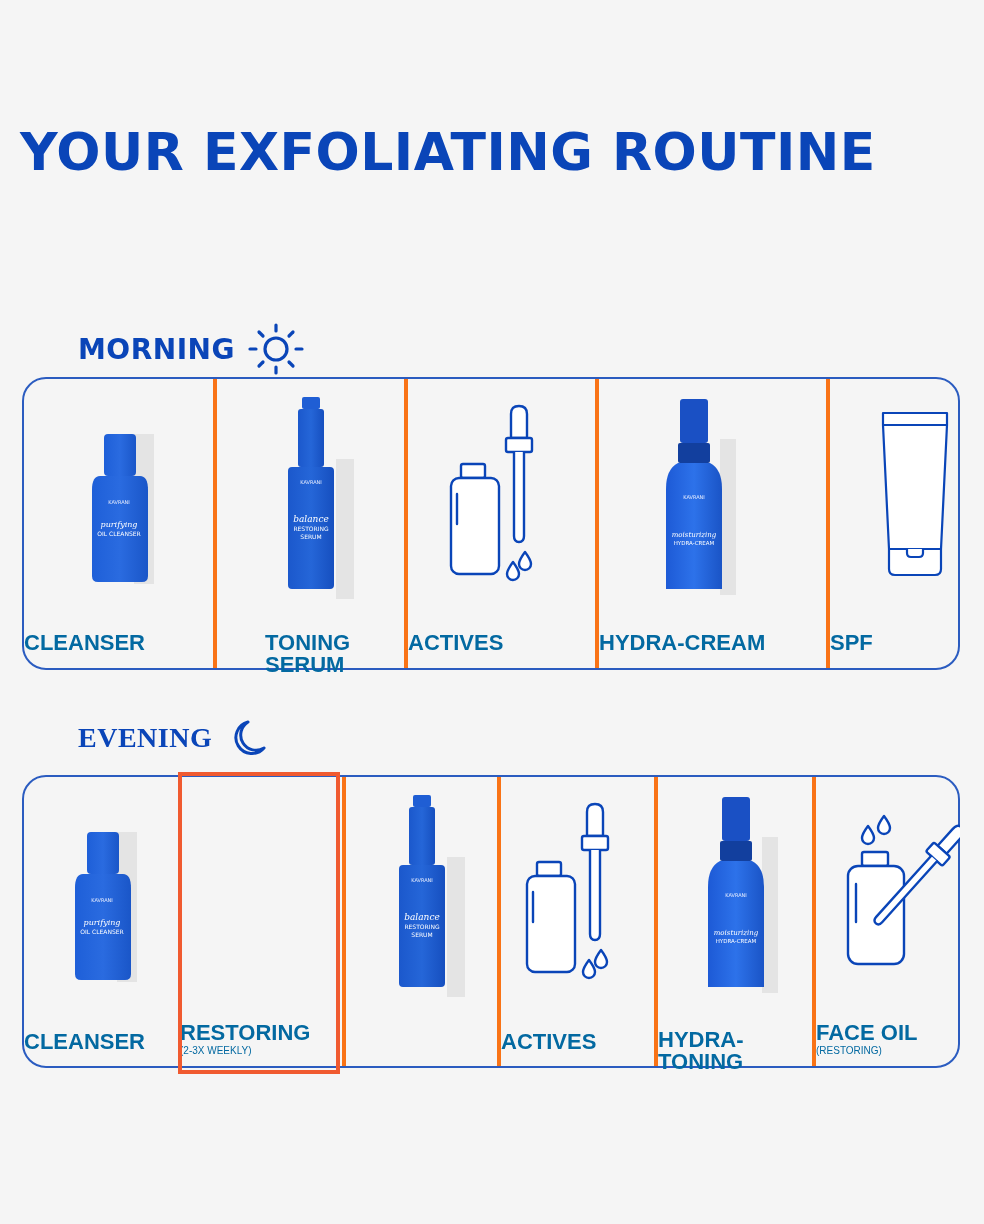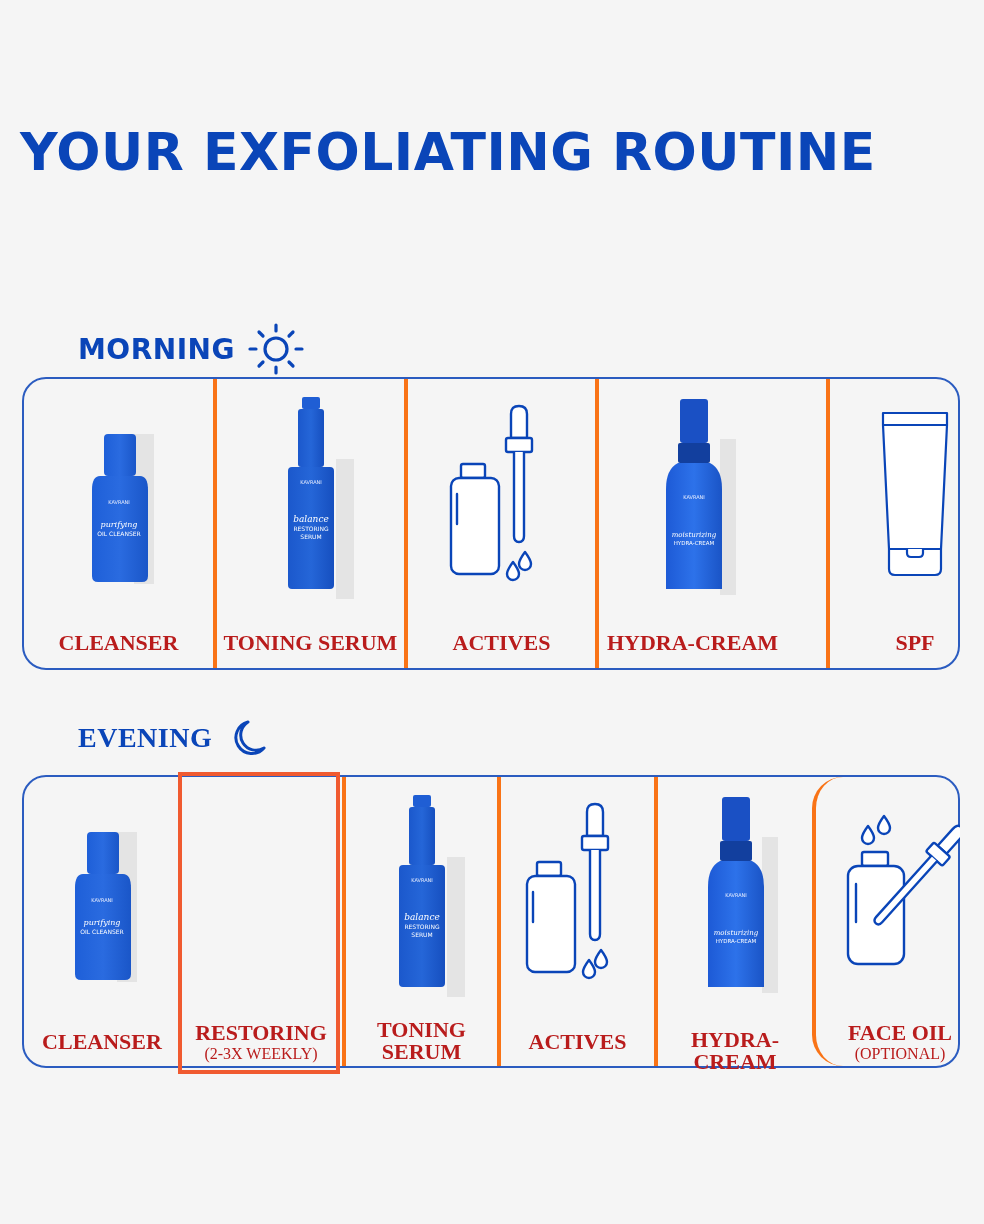--- a/index.html
+++ b/index.html
@@ -22,25 +22,25 @@
   .panel {
     position:absolute; left:22px; width:938px; height:293px;
     border:2px solid #2b5cc0; border-radius:24px; box-sizing:border-box;
   }
   .cell {
     position:absolute; top:0; height:100%; box-sizing:border-box;
   }
   .cell.div { border-left:4px solid #f97316; }
   .cell .art { position:absolute; left:0; right:0; top:0; height:230px; display:flex; align-items:center; justify-content:center; }
   .cell .lbl {
-    position:absolute; left:0; right:0; text-align:center; color:#b91c1c;
-    font-family:Liberation Serif, serif; font-weight:bold; line-height:1;
+    position:absolute; left:0; right:0; text-align:left; color:#0369a1;
+    font-family:Liberation Sans, sans-serif; font-weight:bold; line-height:1;
   }
   .lbl .main { font-size:22px; display:block; }
-  .lbl .sub { font-size:16px; display:block; margin-top:2px; font-weight:normal; }
+  .lbl .sub { font-size:10px; display:block; margin-top:2px; font-weight:normal; }
   .highlight {
     position:absolute; left:178px; top:772px; width:162px; height:302px;
     border:4px solid #f05a30; box-sizing:border-box;
   }
   svg { display:block; }
 </style>
 </head>
 <body>
 
 <div class="title">YOUR EXFOLIATING ROUTINE</div>
@@ -102,21 +102,21 @@
         <path d="M80 70 h18 v140 h-18 z" fill="#d9d9d9" opacity="0.6"></path>
         <rect x="46" y="8" width="18" height="12" rx="2" fill="#1f5ed4"></rect>
         <rect x="42" y="20" width="26" height="58" rx="3" fill="url(#gb2)"></rect>
         <rect x="32" y="78" width="46" height="122" rx="4" fill="url(#gb2)"></rect>
         <text x="55" y="95" fill="#e8eeff" font-size="5" text-anchor="middle" font-family="DejaVu Sans, sans-serif">KAVRANI</text>
         <text x="55" y="133" fill="#fff" font-size="9" font-style="italic" text-anchor="middle" font-family="DejaVu Serif, serif">balance</text>
         <text x="55" y="142" fill="#fff" font-size="6" text-anchor="middle" font-family="DejaVu Sans, sans-serif">RESTORING</text>
         <text x="55" y="150" fill="#fff" font-size="6" text-anchor="middle" font-family="DejaVu Sans, sans-serif">SERUM</text>
       </svg>
     </div>
-    <div class="lbl" style="top:253px;">
+    <div class="lbl" style="top:253px;padding-left:48px;">
       <span class="main">TONING SERUM</span>
     </div>
   </div>
 
   <div class="cell div" style="left:380px; width:191px;">
     <div class="art">
       <svg width="110" height="180" viewBox="0 0 110 180">
         <g stroke="#0a45b8" stroke-width="2.4" fill="#fff" stroke-linejoin="round">
           <rect x="14" y="60" width="24" height="14" rx="2"></rect>
           <rect x="4" y="74" width="48" height="96" rx="8"></rect>
@@ -215,24 +215,20 @@
         <path d="M80 70 h18 v140 h-18 z" fill="#d9d9d9" opacity="0.6"></path>
         <rect x="46" y="8" width="18" height="12" rx="2" fill="#1f5ed4"></rect>
         <rect x="42" y="20" width="26" height="58" rx="3" fill="url(#gb2)"></rect>
         <rect x="32" y="78" width="46" height="122" rx="4" fill="url(#gb2)"></rect>
         <text x="55" y="95" fill="#e8eeff" font-size="5" text-anchor="middle" font-family="DejaVu Sans, sans-serif">KAVRANI</text>
         <text x="55" y="133" fill="#fff" font-size="9" font-style="italic" text-anchor="middle" font-family="DejaVu Serif, serif">balance</text>
         <text x="55" y="142" fill="#fff" font-size="6" text-anchor="middle" font-family="DejaVu Sans, sans-serif">RESTORING</text>
         <text x="55" y="150" fill="#fff" font-size="6" text-anchor="middle" font-family="DejaVu Sans, sans-serif">SERUM</text>
       </svg>
     </div>
-    <div class="lbl" style="top:242px;">
-      <span class="main">TONING</span>
-      <span class="main">SERUM</span>
-    </div>
   </div>
 
   <div class="cell div" style="left:473px; width:157px;">
     <div class="art">
       <svg width="110" height="180" viewBox="0 0 110 180">
         <g stroke="#0a45b8" stroke-width="2.4" fill="#fff" stroke-linejoin="round">
           <rect x="14" y="60" width="24" height="14" rx="2"></rect>
           <rect x="4" y="74" width="48" height="96" rx="8"></rect>
           <line x1="10" y1="90" x2="10" y2="120" stroke-linecap="round"></line>
           <path d="M64 10 q0 -8 8 -8 q8 0 8 8 v24 h-16z"></path>
@@ -255,41 +251,41 @@
         <rect x="42" y="10" width="28" height="44" rx="3" fill="#1a50c4"></rect>
         <rect x="40" y="54" width="32" height="20" rx="2" fill="#123f9e"></rect>
         <path d="M40 74 h32 q12 6 12 26 v100 h-56 v-100 q0 -20 12 -26z" fill="url(#gb3)"></path>
         <text x="56" y="110" fill="#e8eeff" font-size="5" text-anchor="middle" font-family="DejaVu Sans, sans-serif">KAVRANI</text>
         <text x="56" y="148" fill="#fff" font-size="7" font-style="italic" text-anchor="middle" font-family="DejaVu Serif, serif">moisturizing</text>
         <text x="56" y="156" fill="#fff" font-size="5.5" text-anchor="middle" font-family="DejaVu Sans, sans-serif">HYDRA-CREAM</text>
       </svg>
     </div>
     <div class="lbl" style="top:252px;">
       <span class="main">HYDRA-</span>
-      <span class="main">CREAM</span>
-    </div>
-  </div>
-
-  <div class="cell div" style="left:788px; width:172px;border-radius:31px;">
+      <span class="main">TONING</span>
+    </div>
+  </div>
+
+  <div class="cell div" style="left:788px; width:172px;">
     <div class="art">
       <svg width="120" height="160" viewBox="0 0 120 160">
         <g stroke="#0a45b8" stroke-width="2.4" fill="#fff" stroke-linejoin="round" stroke-linecap="round">
           <path d="M28 14 q6 8 6 12 a6 6 0 0 1 -12 0 q0 -4 6 -12z"></path>
           <path d="M44 4 q6 8 6 12 a6 6 0 0 1 -12 0 q0 -4 6 -12z"></path>
           <rect x="22" y="40" width="26" height="14" rx="2"></rect>
           <rect x="8" y="54" width="56" height="98" rx="10"></rect>
           <line x1="16" y1="72" x2="16" y2="110"></line>
           <g transform="rotate(42 82 60)">
             <path d="M76 8 q0 -8 6 -8 q6 0 6 8 v22 h-12z"></path>
             <rect x="71" y="30" width="22" height="12" rx="2"></rect>
             <path d="M78 42 v82 q0 5 4 5 q4 0 4 -5 v-82"></path>
           </g>
         </g>
       </svg>
     </div>
     <div class="lbl" style="top:245px;">
       <span class="main">FACE OIL</span>
-      <span class="sub">(OPTIONAL)</span>
+      <span class="sub">(RESTORING)</span>
     </div>
   </div>
 </div>
 
 <div class="highlight"></div>
 
 </body></html>

